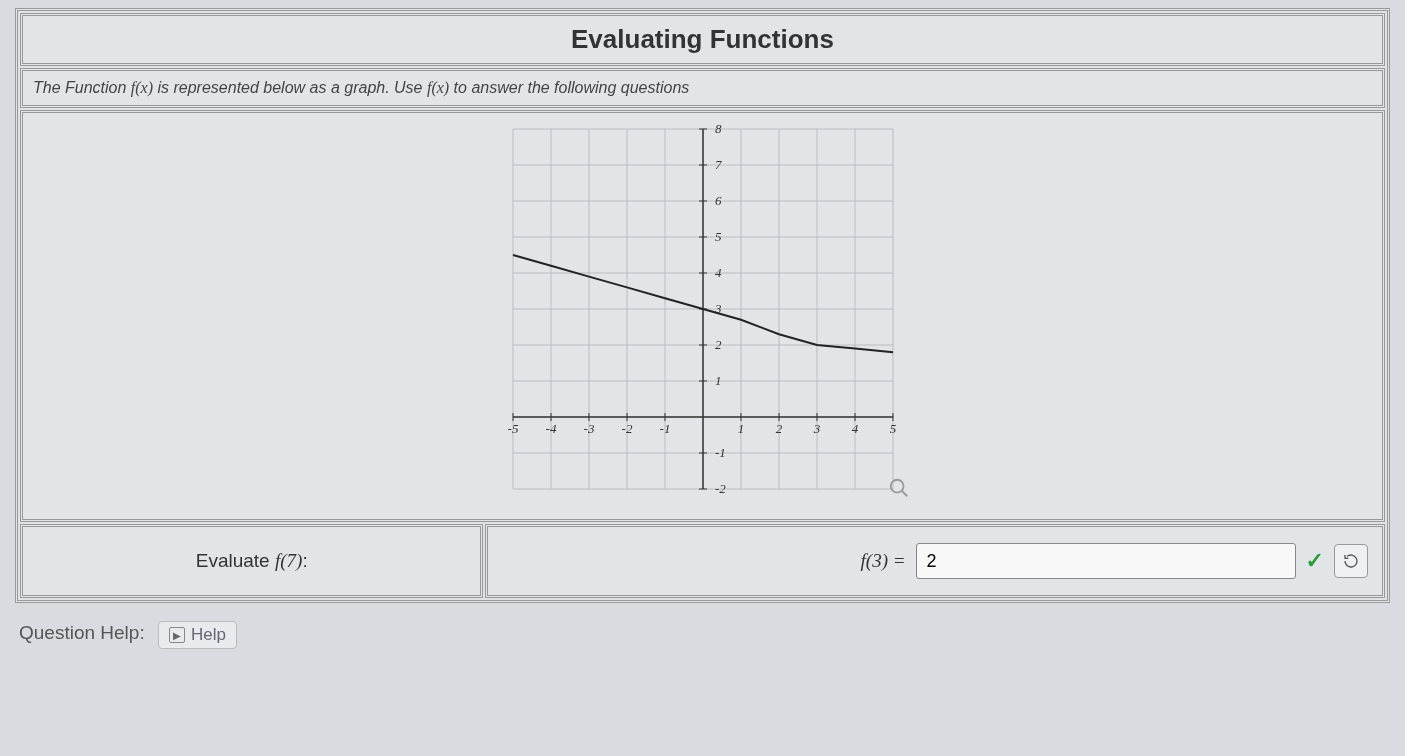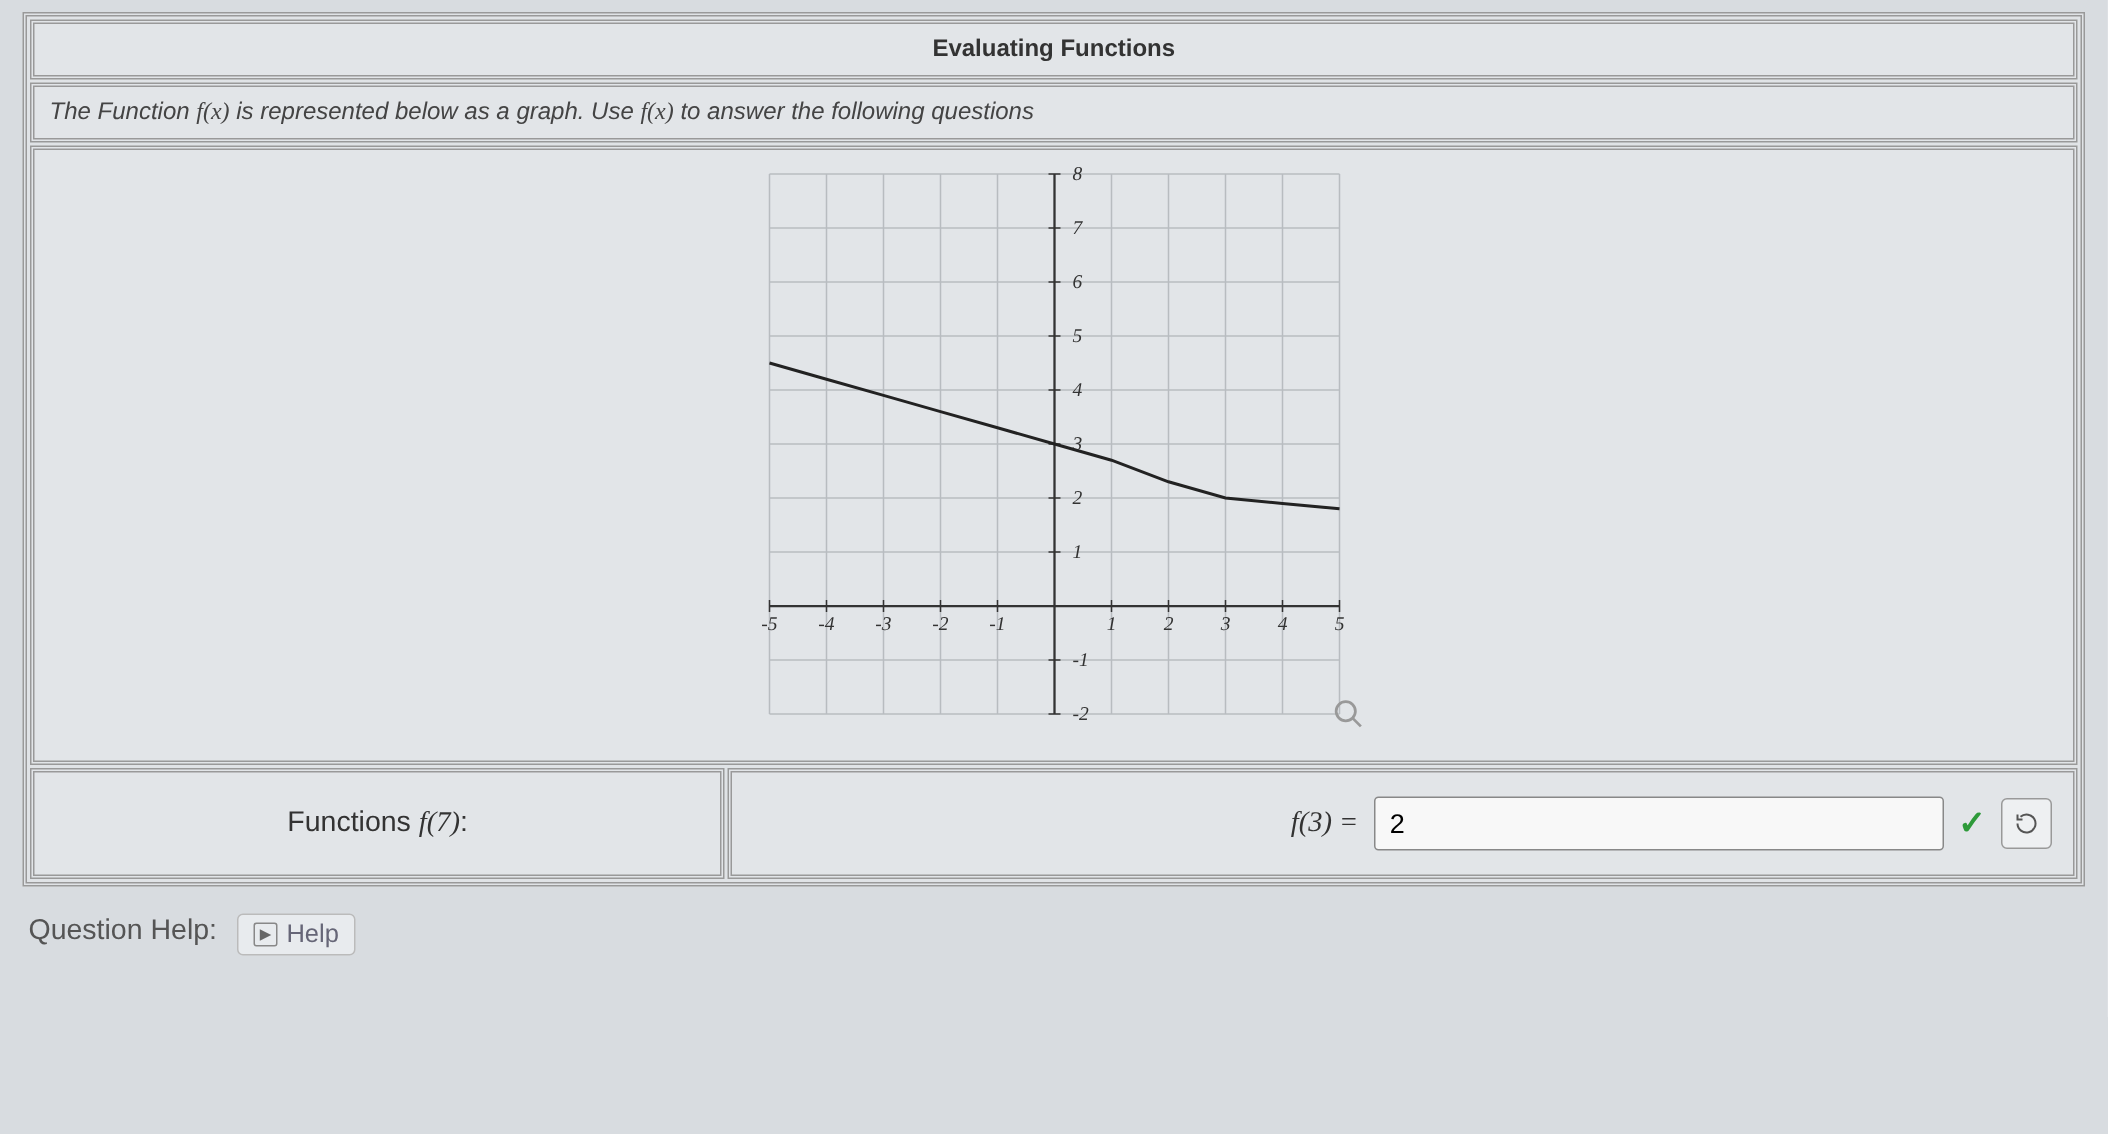--- a/index.html
+++ b/index.html
@@ -19,21 +19,21 @@
     background: #e0e3e6;
   }
   .outer-table td, .outer-table th {
     border: 3px double #999;
     padding: 6px 10px;
     background: #e2e5e8;
   }
   .title-row td {
     text-align: center;
     font-weight: bold;
-    font-size: 16px;
+    font-size: 26px;
     color: #333;
     padding: 8px;
   }
   .instruction-row td {
     font-style: italic;
     font-size: 16px;
     color: #444;
     padding: 8px 10px;
   }
   .math { font-style: italic; font-family: 'Times New Roman', serif; }
@@ -207,21 +207,21 @@
           <svg viewBox="0 0 24 24" width="22" height="22" fill="none" stroke="#999" stroke-width="2">
             <circle cx="10" cy="10" r="7"></circle>
                 <line x1="15" y1="15" x2="21" y2="21"></line>
           </svg>
         </span>
       </div>
     </td>
   </tr>
   <tr class="eval-row">
     <td class="label-cell">
-      <span>Functions </span><span class="math">f(7)</span><span>:</span>
+      <span>Evaluate </span><span class="math">f(7)</span><span>:</span>
     </td>
     <td class="answer-cell">
       <div class="answer-inner">
         <span class="math">f(3) = </span>
         <input class="answer-input" type="text" value="2" style="">
         <span class="check-icon">✓</span>
         <button class="redo-btn">
           <svg viewBox="0 0 24 24" width="16" height="16" fill="none" stroke="#555" stroke-width="2">
             <path d="M3 12a9 9 0 1 0 3-6.7"></path>
                 <polyline points="3 3 3 8 8 8"></polyline>

